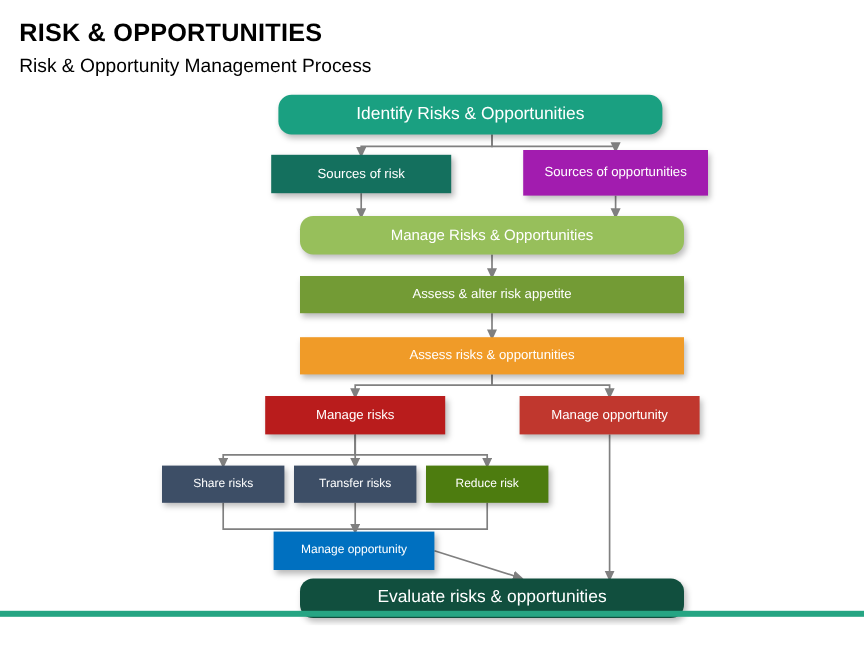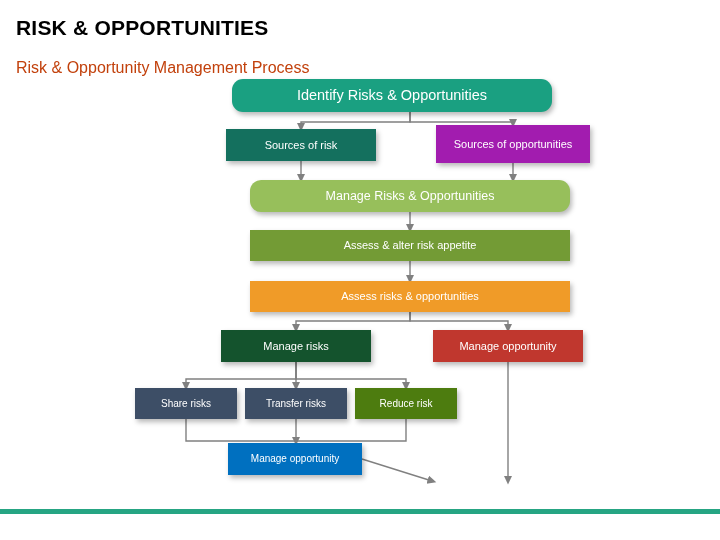--- a/index.html
+++ b/index.html
@@ -32,23 +32,22 @@
     color: #000000;
     letter-spacing: 0.2px;
     white-space: nowrap;
   }
   #page-subtitle {
     position: absolute;
     left: 16px;
     top: 47px;
     font-size: 16px;
     font-weight: normal;
-    color: #c2410c;
+    color: #000000;
     white-space: nowrap;
-    margin-top: 12px;
   }
 
   
   #bottom-accent {
     position: absolute;
     left: 0;
     bottom: 7px;
     width: 720px;
     height: 5px;
     background: #26A583;
@@ -148,34 +147,37 @@
       </div>
       <div class="node rounded sz-band" style="left: 250px; top: 180px; width: 320px; height: 32px; background: rgb(151, 191, 91);">
         <span class="lbl">Manage Risks &amp; Opportunities</span>
       </div>
       <div class="node sq sz-mid" style="left: 250px; top: 230px; width: 320px; height: 31px; background: rgb(115, 155, 53);">
         <span class="lbl">Assess &amp; alter risk appetite</span>
       </div>
       <div class="node sq sz-mid" style="left: 250px; top: 281px; width: 320px; height: 31px; background: rgb(240, 155, 40);">
         <span class="lbl">Assess risks &amp; opportunities</span>
       </div>
-      <div class="node sq sz-mid" style="left: 221px; top: 330px; width: 150px; height: 32px; background: #14532d;">
+      <div class="node sq sz-mid" style="left: 221px; top: 330px; width: 150px; height: 32px; background: #b91c1c;">
         <span class="lbl">Manage risks</span>
       </div>
       <div class="node sq sz-mid" style="left: 433px; top: 330px; width: 150px; height: 32px; background: rgb(192, 55, 46);">
         <span class="lbl">Manage opportunity</span>
       </div>
       <div class="node sq sz-small" style="left: 135px; top: 388px; width: 102px; height: 31px; background: rgb(61, 78, 102);">
         <span class="lbl">Share risks</span>
       </div>
       <div class="node sq sz-small" style="left: 245px; top: 388px; width: 102px; height: 31px; background: rgb(61, 78, 102);">
         <span class="lbl">Transfer risks</span>
       </div>
       <div class="node sq sz-small" style="left: 355px; top: 388px; width: 102px; height: 31px; background: #4d7c0f;">
         <span class="lbl">Reduce risk</span>
       </div>
       <div class="node sq sz-small" style="left: 228px; top: 443px; width: 134px; height: 32px; background: rgb(0, 112, 192);">
         <span class="lbl">Manage opportunity</span>
       </div>
+      <div class="node rounded sz-hero" style="left: 250px; top: 482px; width: 320px; height: 33px; background: rgb(17, 79, 62);">
+        <span class="lbl">Evaluate risks &amp; opportunities</span>
+      </div>
     </div>
 
 <div id="bottom-accent" style="background: rgb(38, 165, 131);"></div>
   </div>
 
 </body></html>

